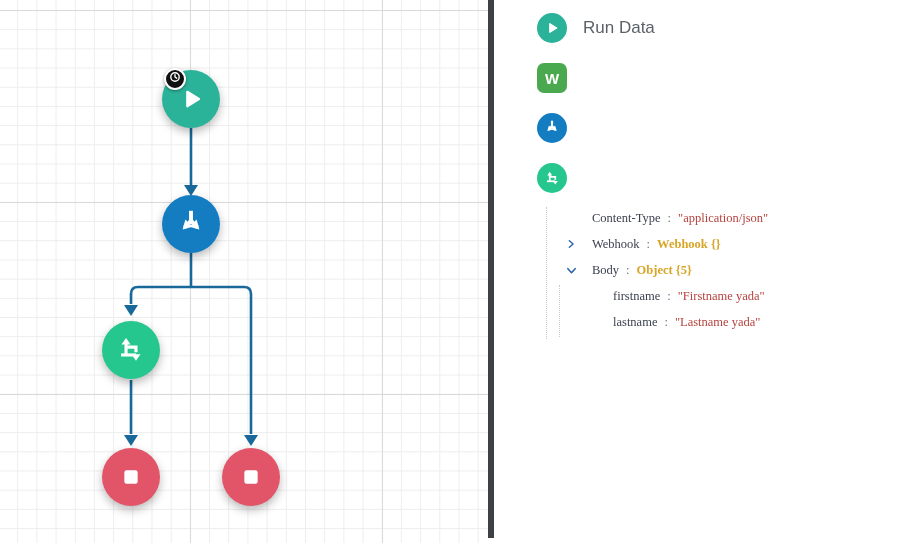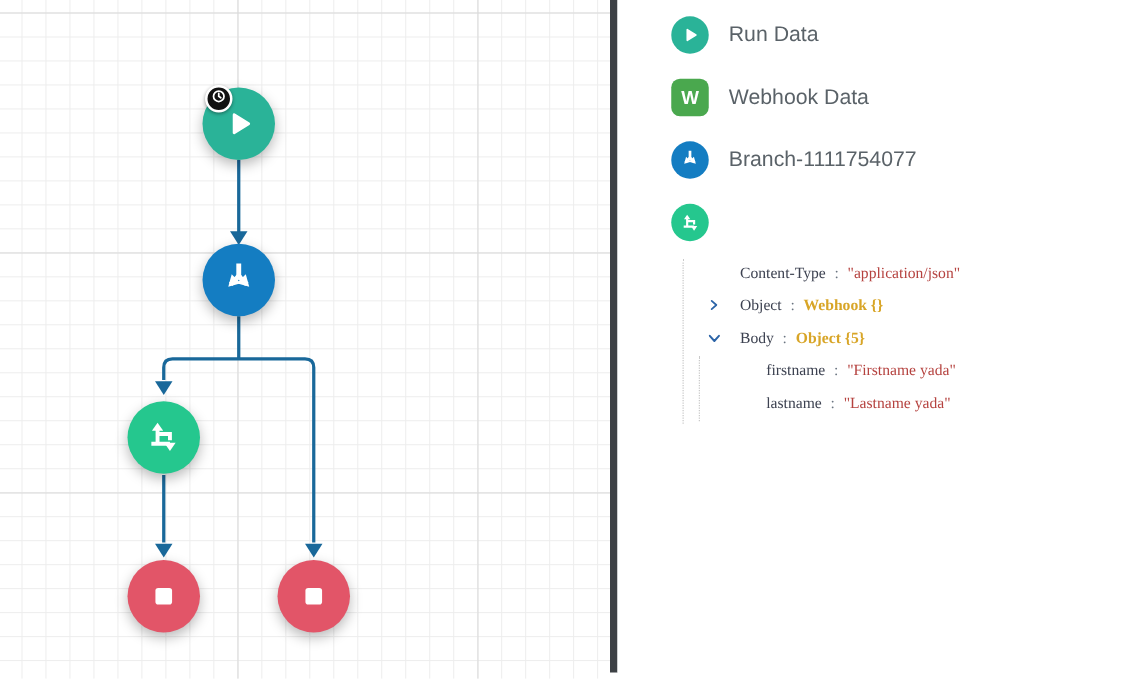--- a/index.html
+++ b/index.html
@@ -179,40 +179,38 @@
           </svg>
         </span>
       </span>
       <span class="p-label">Run Data</span>
     </div>
 
     <div class="p-item">
       <span class="p-icon">
         <span class="sq icon-webhook">W</span>
       </span>
-      <span class="p-label">Webhook Data</span>
     </div>
 
     <div class="p-item">
       <span class="p-icon">
         <span class="disc icon-branch">
           <svg width="20" height="20" viewBox="0 0 24 24">
             <g stroke="#ffffff" stroke-width="2.6" fill="none" stroke-linecap="square">
               <path d="M12 4.5 L12 10"></path>
                 <path d="M12 10 L8.6 13.4"></path>
                 <path d="M12 10 L15.4 13.4"></path>
             </g>
             <g fill="#ffffff" stroke="none">
               <polygon points="-3.4,-4.6 3.4,-4.6 0,1.4" transform="translate(7.4,14.6) rotate(45)"></polygon>
               <polygon points="-3.4,-4.6 3.4,-4.6 0,1.4" transform="translate(16.6,14.6) rotate(-45)"></polygon>
             </g>
           </svg>
         </span>
       </span>
-      <span class="p-label">Branch-1111754077</span>
     </div>
 
     <div class="p-item">
       <span class="p-icon">
         <span class="disc icon-transform">
           <svg width="19" height="19" viewBox="0 0 24 24">
             <g stroke="#ffffff" stroke-width="2.2" fill="none">
               <path d="M8.5 7.5 L8.5 15.5"></path>
                 <path d="M8.5 10 L15.5 10 L15.5 13.5"></path>
                 <path d="M5 15.5 L15.5 15.5"></path>
@@ -236,21 +234,21 @@
           <span class="t-colon">:</span>
           <span class="t-val string">"application/json"</span>
       </div>
 
       <div class="t-row d1">
         <span class="chev">
           <svg width="10" height="10" viewBox="0 0 24 24" fill="none" stroke="#2c64a7" stroke-width="3.4" stroke-linecap="round" stroke-linejoin="round">
               <path d="M8 4 L17 12 L8 20"></path>
             </svg>
         </span>
-        <span class="t-key">Object</span>
+        <span class="t-key">Webhook</span>
           <span class="t-colon">:</span>
           <span class="t-val object">Webhook {}</span>
       </div>
 
       <div class="t-row d1">
         <span class="chev">
           <svg width="11" height="11" viewBox="0 0 24 24" fill="none" stroke="#2c64a7" stroke-width="3.4" stroke-linecap="round" stroke-linejoin="round">
               <path d="M4 8 L12 17 L20 8"></path>
             </svg>
         </span>

